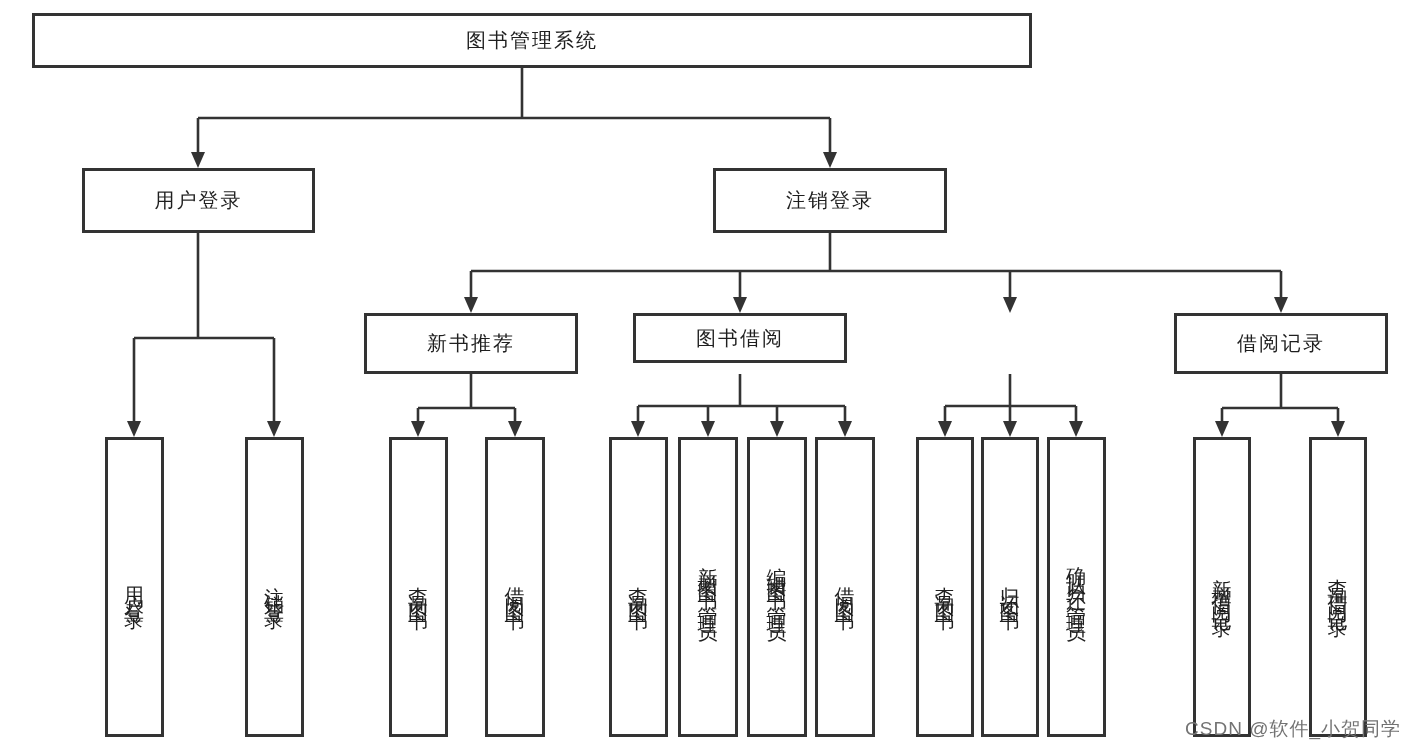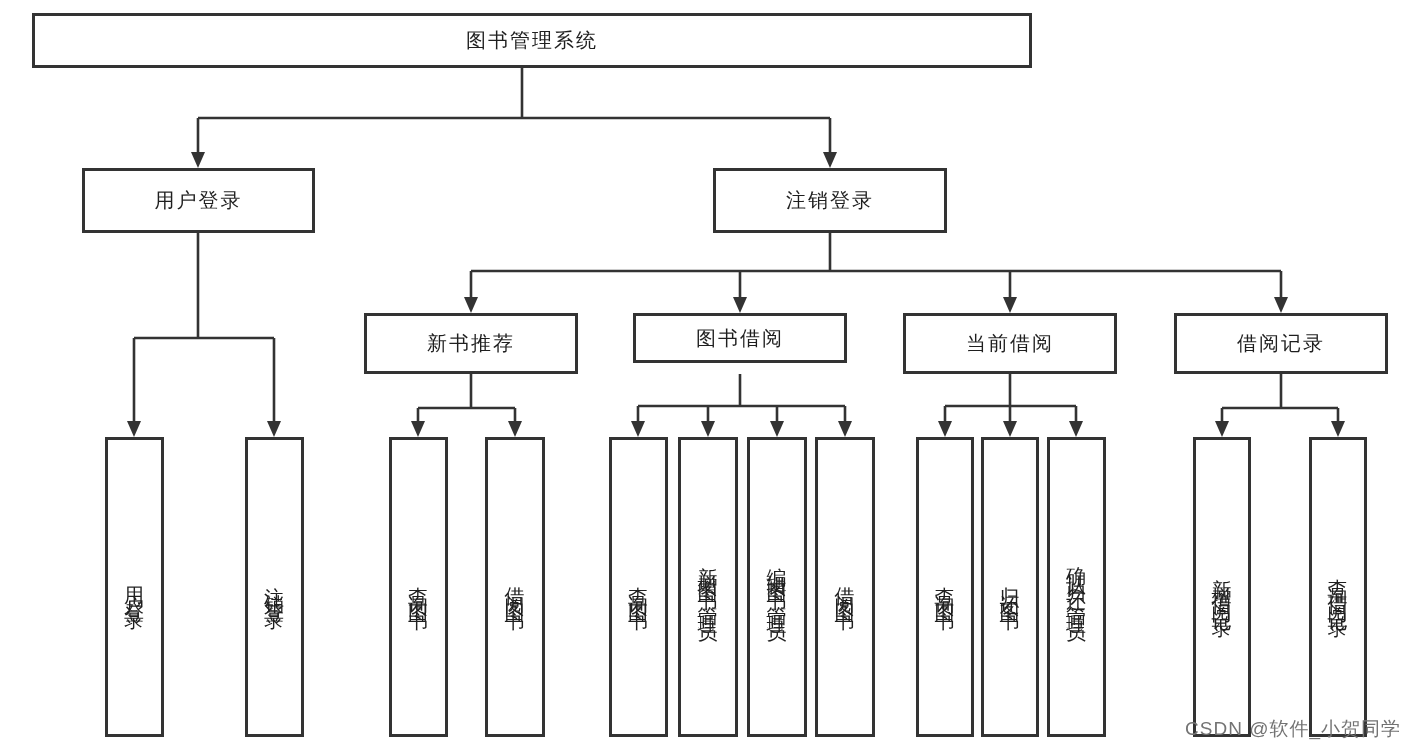--- a/index.html
+++ b/index.html
@@ -81,21 +81,20 @@
     </g>
   </svg>
 
   <div class="node" style="left:32px; top:13px; width:1000px; height:55px;">图书管理系统</div>
 
   <div class="node" style="left:82px; top:168px; width:233px; height:65px;">用户登录</div>
   <div class="node" style="left:713px; top:168px; width:234px; height:65px;">注销登录</div>
 
   <div class="node" style="left:364px; top:313px; width:214px; height:61px;">新书推荐</div>
   <div class="node" style="left:633px; top:313px; width:214px; height:50px;">图书借阅</div>
-  <div class="node" style="left:903px; top:313px; width:214px; height:61px;">当前借阅</div>
   <div class="node" style="left:1174px; top:313px; width:214px; height:61px;">借阅记录</div>
 
   <div class="node leaf" style="left:105px; top:437px; width:59px; height:300px;">用户登录</div>
   <div class="node leaf" style="left:245px; top:437px; width:59px; height:300px;">注销登录</div>
 
   <div class="node leaf" style="left:389px; top:437px; width:59px; height:300px;">查询图书</div>
   <div class="node leaf" style="left:485px; top:437px; width:60px; height:300px;">借阅图书</div>
 
   <div class="node leaf" style="left:609px; top:437px; width:59px; height:300px;">查询图书</div>
   <div class="node leaf" style="left:678px; top:437px; width:60px; height:300px;">新增图书（管理员）</div>

